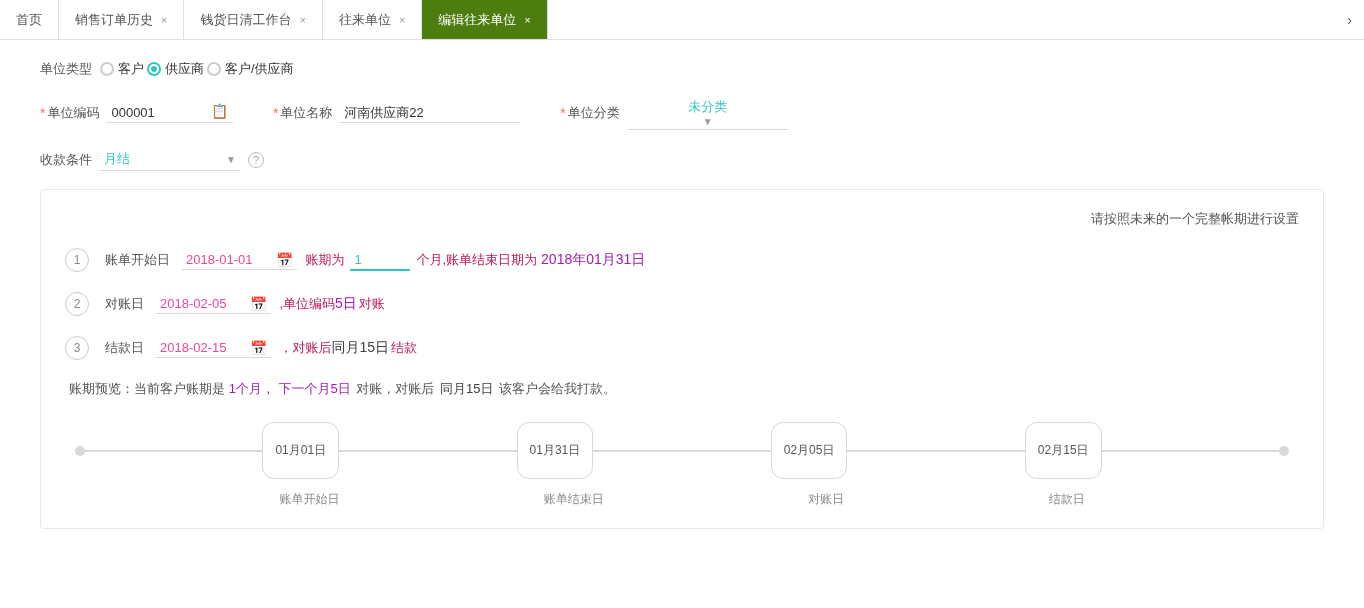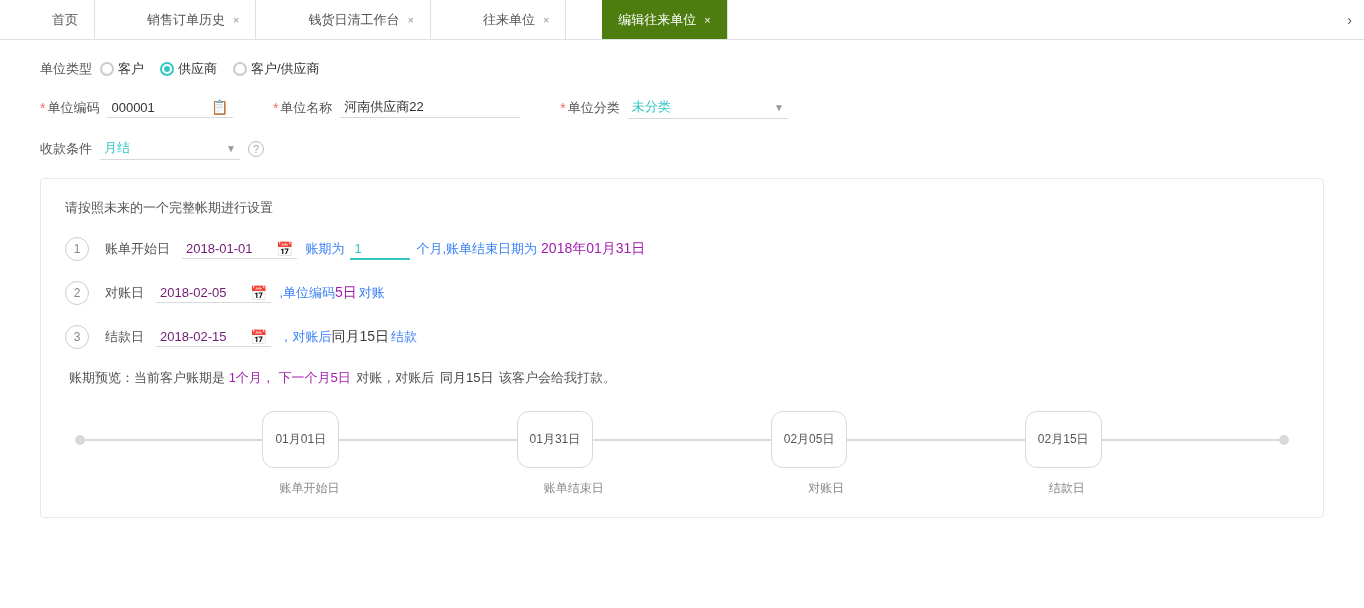--- a/index.html
+++ b/index.html
@@ -18,21 +18,20 @@
       display: flex;
       align-items: center;
       padding: 0 16px;
       height: 100%;
       cursor: pointer;
       font-size: 13px;
       color: #555;
       border-right: 1px solid #e0e0e0;
       white-space: nowrap;
       position: relative;
-      margin-left: 36px;
     }
     .tab .close-btn {
       margin-left: 8px;
       font-size: 11px;
       color: #999;
       cursor: pointer;
     }
     .tab.active {
       background: #4d7c0f;
       color: #fff;
@@ -68,21 +67,21 @@
     }
     .required-star {
       color: #f56c6c;
       margin-right: 2px;
     }
 
     
     .radio-group {
       display: flex;
       align-items: flex-start;
-      gap: 16px;
+      gap: 3px;
     }
     .radio-item {
       display: flex;
       align-items: center;
       gap: 4px;
       cursor: pointer;
       font-size: 13px;
     }
     .radio-circle {
       width: 14px;
@@ -110,21 +109,21 @@
       border-bottom: 1px solid #d9d9d9;
       outline: none;
       font-size: 13px;
       padding: 2px 4px;
       color: #333;
       background: transparent;
       width: 160px;
     }
     .input-with-icon {
       display: flex;
-      align-items: center;
+      align-items: flex-start;
       border-bottom: 1px solid #d9d9d9;
     }
     .input-with-icon input {
       border: none;
       outline: none;
       font-size: 13px;
       padding: 2px 4px;
       background: transparent;
       width: 140px;
     }
@@ -158,20 +157,21 @@
     .section-box {
       border: 1px solid #e8e8e8;
       border-radius: 4px;
       padding: 20px 24px;
       margin-bottom: 20px;
     }
     .section-title {
       font-size: 13px;
       color: #555;
       margin-bottom: 20px;
+      text-align: right;
     }
 
     
     .settlement-row {
       display: flex;
       align-items: center;
       margin-bottom: 20px;
     }
     .row-num {
       width: 24px;
@@ -195,34 +195,34 @@
     .date-input-wrap {
       display: flex;
       align-items: center;
       border-bottom: 1px solid #d9d9d9;
       margin-right: 8px;
     }
     .date-input-wrap input {
       border: none;
       outline: none;
       font-size: 13px;
-      color: #701a75;
+      color: #ec4899;
       background: transparent;
       width: 90px;
       padding: 2px 4px;
     }
     .cal-icon {
       color: #36c5c5;
       font-size: 14px;
       cursor: pointer;
       padding: 0 4px;
     }
     .row-desc {
       font-size: 13px;
-      color: #3b82f6;
+      color: #be185d;
     }
     .highlight-orange {
       color: #a21caf;
       font-weight: 500;
     }
     .highlight-teal {
       color: #404040;
       font-weight: 500;
     }
     .period-input {
@@ -349,21 +349,21 @@
 
     <div style="display:flex;align-items:center;">
       <span class="required-star">*</span>
       <span class="form-label">单位名称</span>
       <input type="text" class="form-input" style="width: 180px;" value="河南供应商22">
     </div>
 
     <div style="display:flex;align-items:center;">
       <span class="required-star">*</span>
       <span class="form-label">单位分类</span>
-      <div class="select-wrap" style="width:160px;">
+      <div class="select-wrap" style="width:160px;flex-direction:column;">
         <span class="select-val">未分类</span>
         <span class="chevron-icon">▼</span>
       </div>
     </div>
   </div>
 
   <div class="form-row">
     <span class="form-label">收款条件</span>
     <div class="select-wrap" style="width:140px;">
       <span class="select-val">月结</span>

